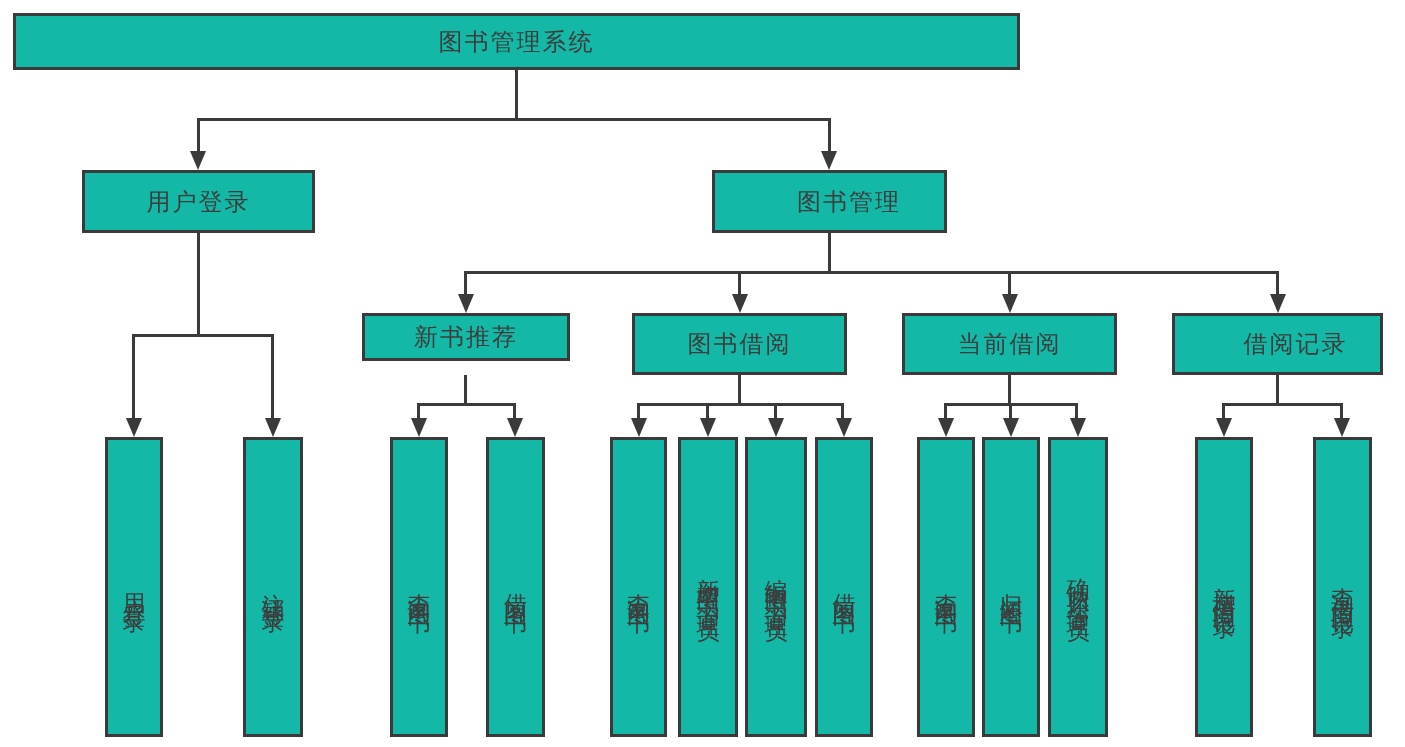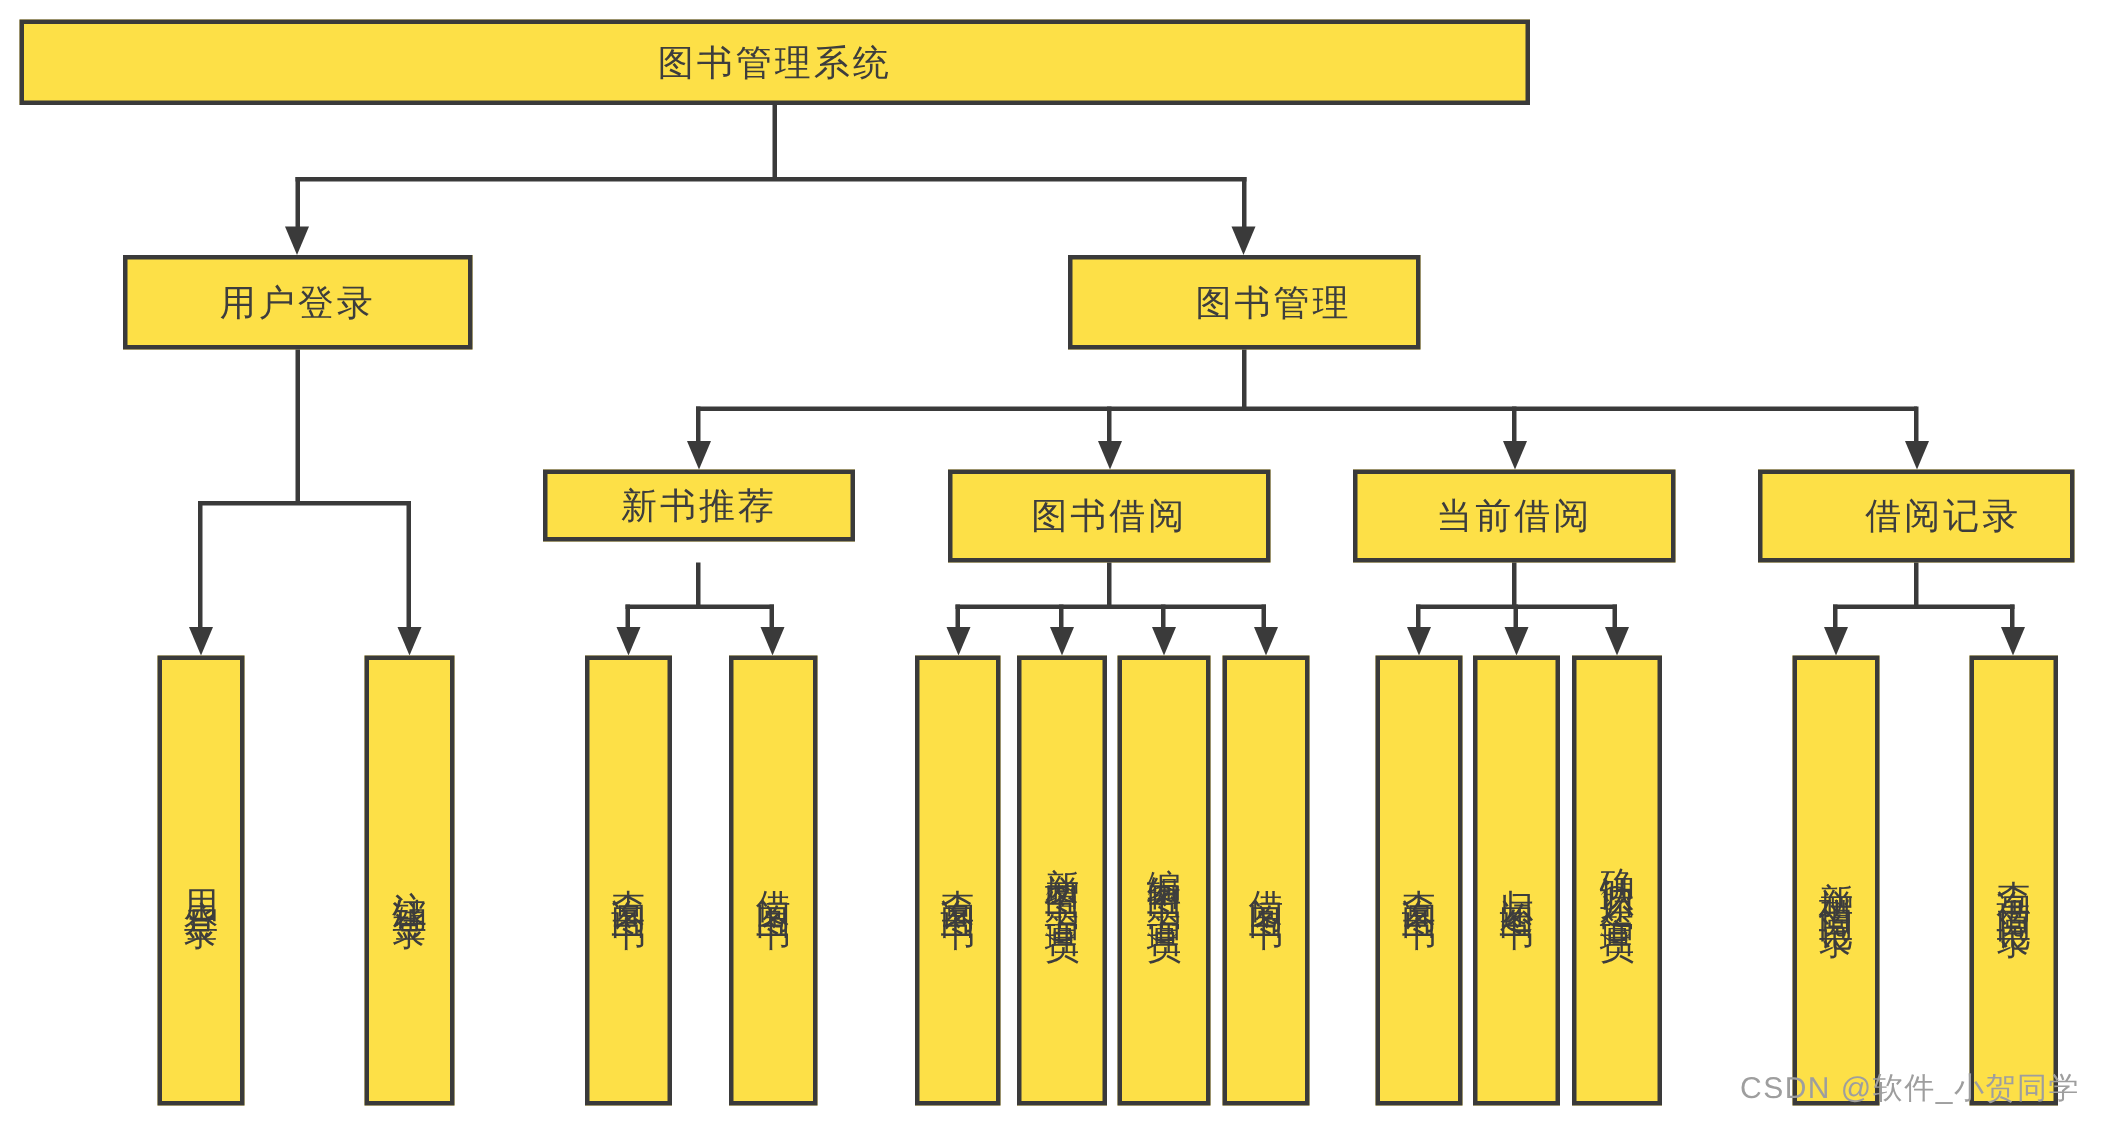--- a/index.html
+++ b/index.html
@@ -14,21 +14,21 @@
     width:1405px;height:747px;
     background:var(--bg);
     font-family:"Liberation Sans","DejaVu Sans",sans-serif;
     color:var(--text);
     overflow:hidden;
   }
   .box{
     position:absolute;
     box-sizing:border-box;
     border:3px solid var(--line);
-    background:#fde047;
+    background:#14b8a6;
     display:flex;
     align-items:center;
     justify-content:center;
     font-size:24px;
     letter-spacing:2px;
     color:var(--text);
   }
   .leaf{
     writing-mode:vertical-rl;
     text-orientation:mixed;
@@ -142,15 +142,14 @@
   <div class="box leaf" style="left:745px;width:62px;">编辑图书（管理员）</div>
   <div class="box leaf" style="left:815px;width:58px;">借阅图书</div>
 
   <div class="box leaf" style="left:917px;width:58px;">查询图书</div>
   <div class="box leaf" style="left:982px;width:58px;">归还图书</div>
   <div class="box leaf" style="left:1048px;width:60px;">确认归还（管理员）</div>
 
   <div class="box leaf" style="left:1195px;width:58px;">新增借阅记录</div>
   <div class="box leaf" style="left:1313px;width:59px;">查询借阅记录</div>
 
-  <div class="watermark">CSDN @软件_小贺同学</div>
 
 </div>
 
 </body></html>

